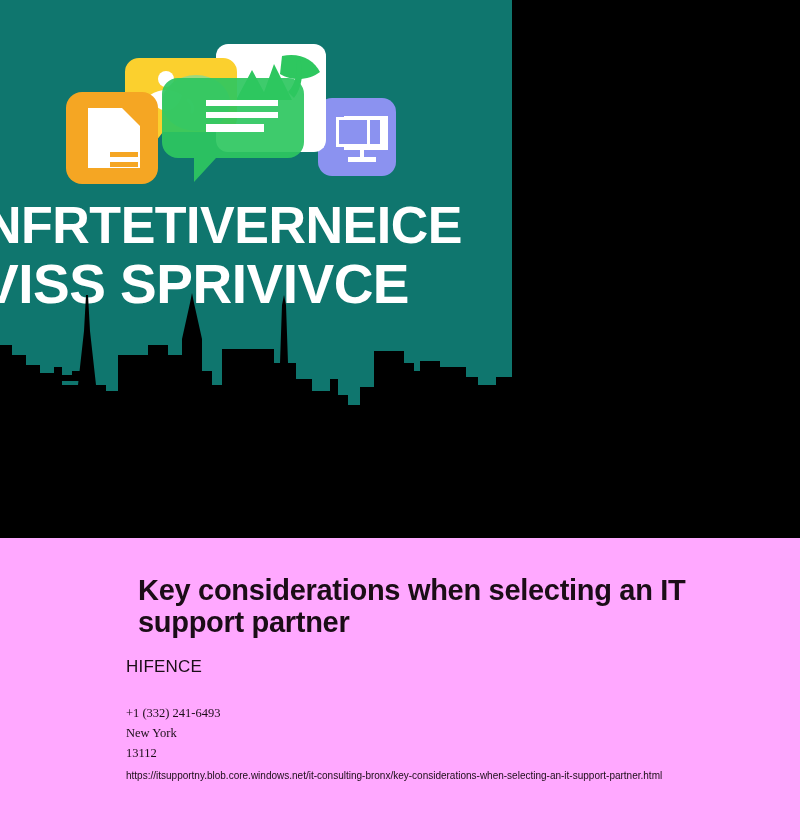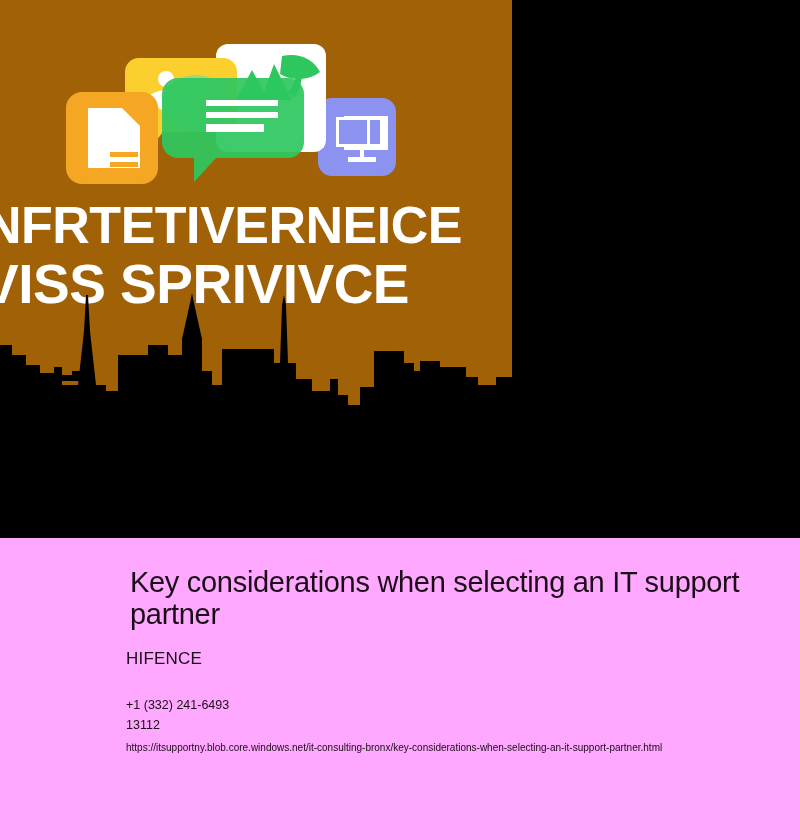--- a/index.html
+++ b/index.html
@@ -29,21 +29,21 @@
     height: 538px;
     background: #000000;
     overflow: hidden;
   }
   .hero-image {
     position: absolute;
     left: 0;
     top: 0;
     width: 512px;
     height: 538px;
-    background: #a16207;
+    background: #0f766e;
     overflow: hidden;
   }
 
   
   .icon-cluster {
     position: absolute;
     left: 0;
     top: 0;
     width: 512px;
     height: 200px;
@@ -96,42 +96,42 @@
     height: 302px;
     background: #FFA8FF;
   }
   .info-inner {
     position: absolute;
     left: 126px;
     top: 24px;
     width: 620px;
   }
   .page-title {
-    margin: 4px;
+    margin: 12px;
     font-family: "Liberation Sans", sans-serif;
     font-size: 29px;
     line-height: 32px;
-    font-weight: 400;
+    font-weight: 700;
     color: #1b0d17;
     letter-spacing: -0.3px;
   }
   .brand-name {
     margin: 19px 0 0 0;
     font-family: "Liberation Sans", sans-serif;
     font-size: 17px;
     line-height: 20px;
     font-weight: 400;
     color: #1b0d17;
     letter-spacing: 0.2px;
   }
   .contact-block {
     margin-top: 26px;
   }
   .contact-line {
-    font-family: Liberation Sans, sans-serif;
+    font-family: Liberation Serif, serif;
     font-size: 12.5px;
     line-height: 20px;
     color: #1b0d17;
   }
   .source-url {
     margin-top: 6px;
     font-family: Liberation Sans, sans-serif;
     font-size: 10px;
     line-height: 14px;
     color: #1b0d17;
@@ -235,20 +235,21 @@
 
   <div class="info-panel">
     <div class="info-inner">
 
       <h1 class="page-title">Key considerations when selecting an IT support partner</h1>
 
       <div class="brand-name">HIFENCE</div>
 
       <div class="contact-block">
         <div class="contact-line">+1 (332) 241-6493</div>
+        <div class="contact-line">New York</div>
         <div class="contact-line">13112</div>
       </div>
 
       <div class="source-url">https://itsupportny.blob.core.windows.net/it-consulting-bronx/key-considerations-when-selecting-an-it-support-partner.html</div>
 
     </div>
   </div>
 
 </div>
 

